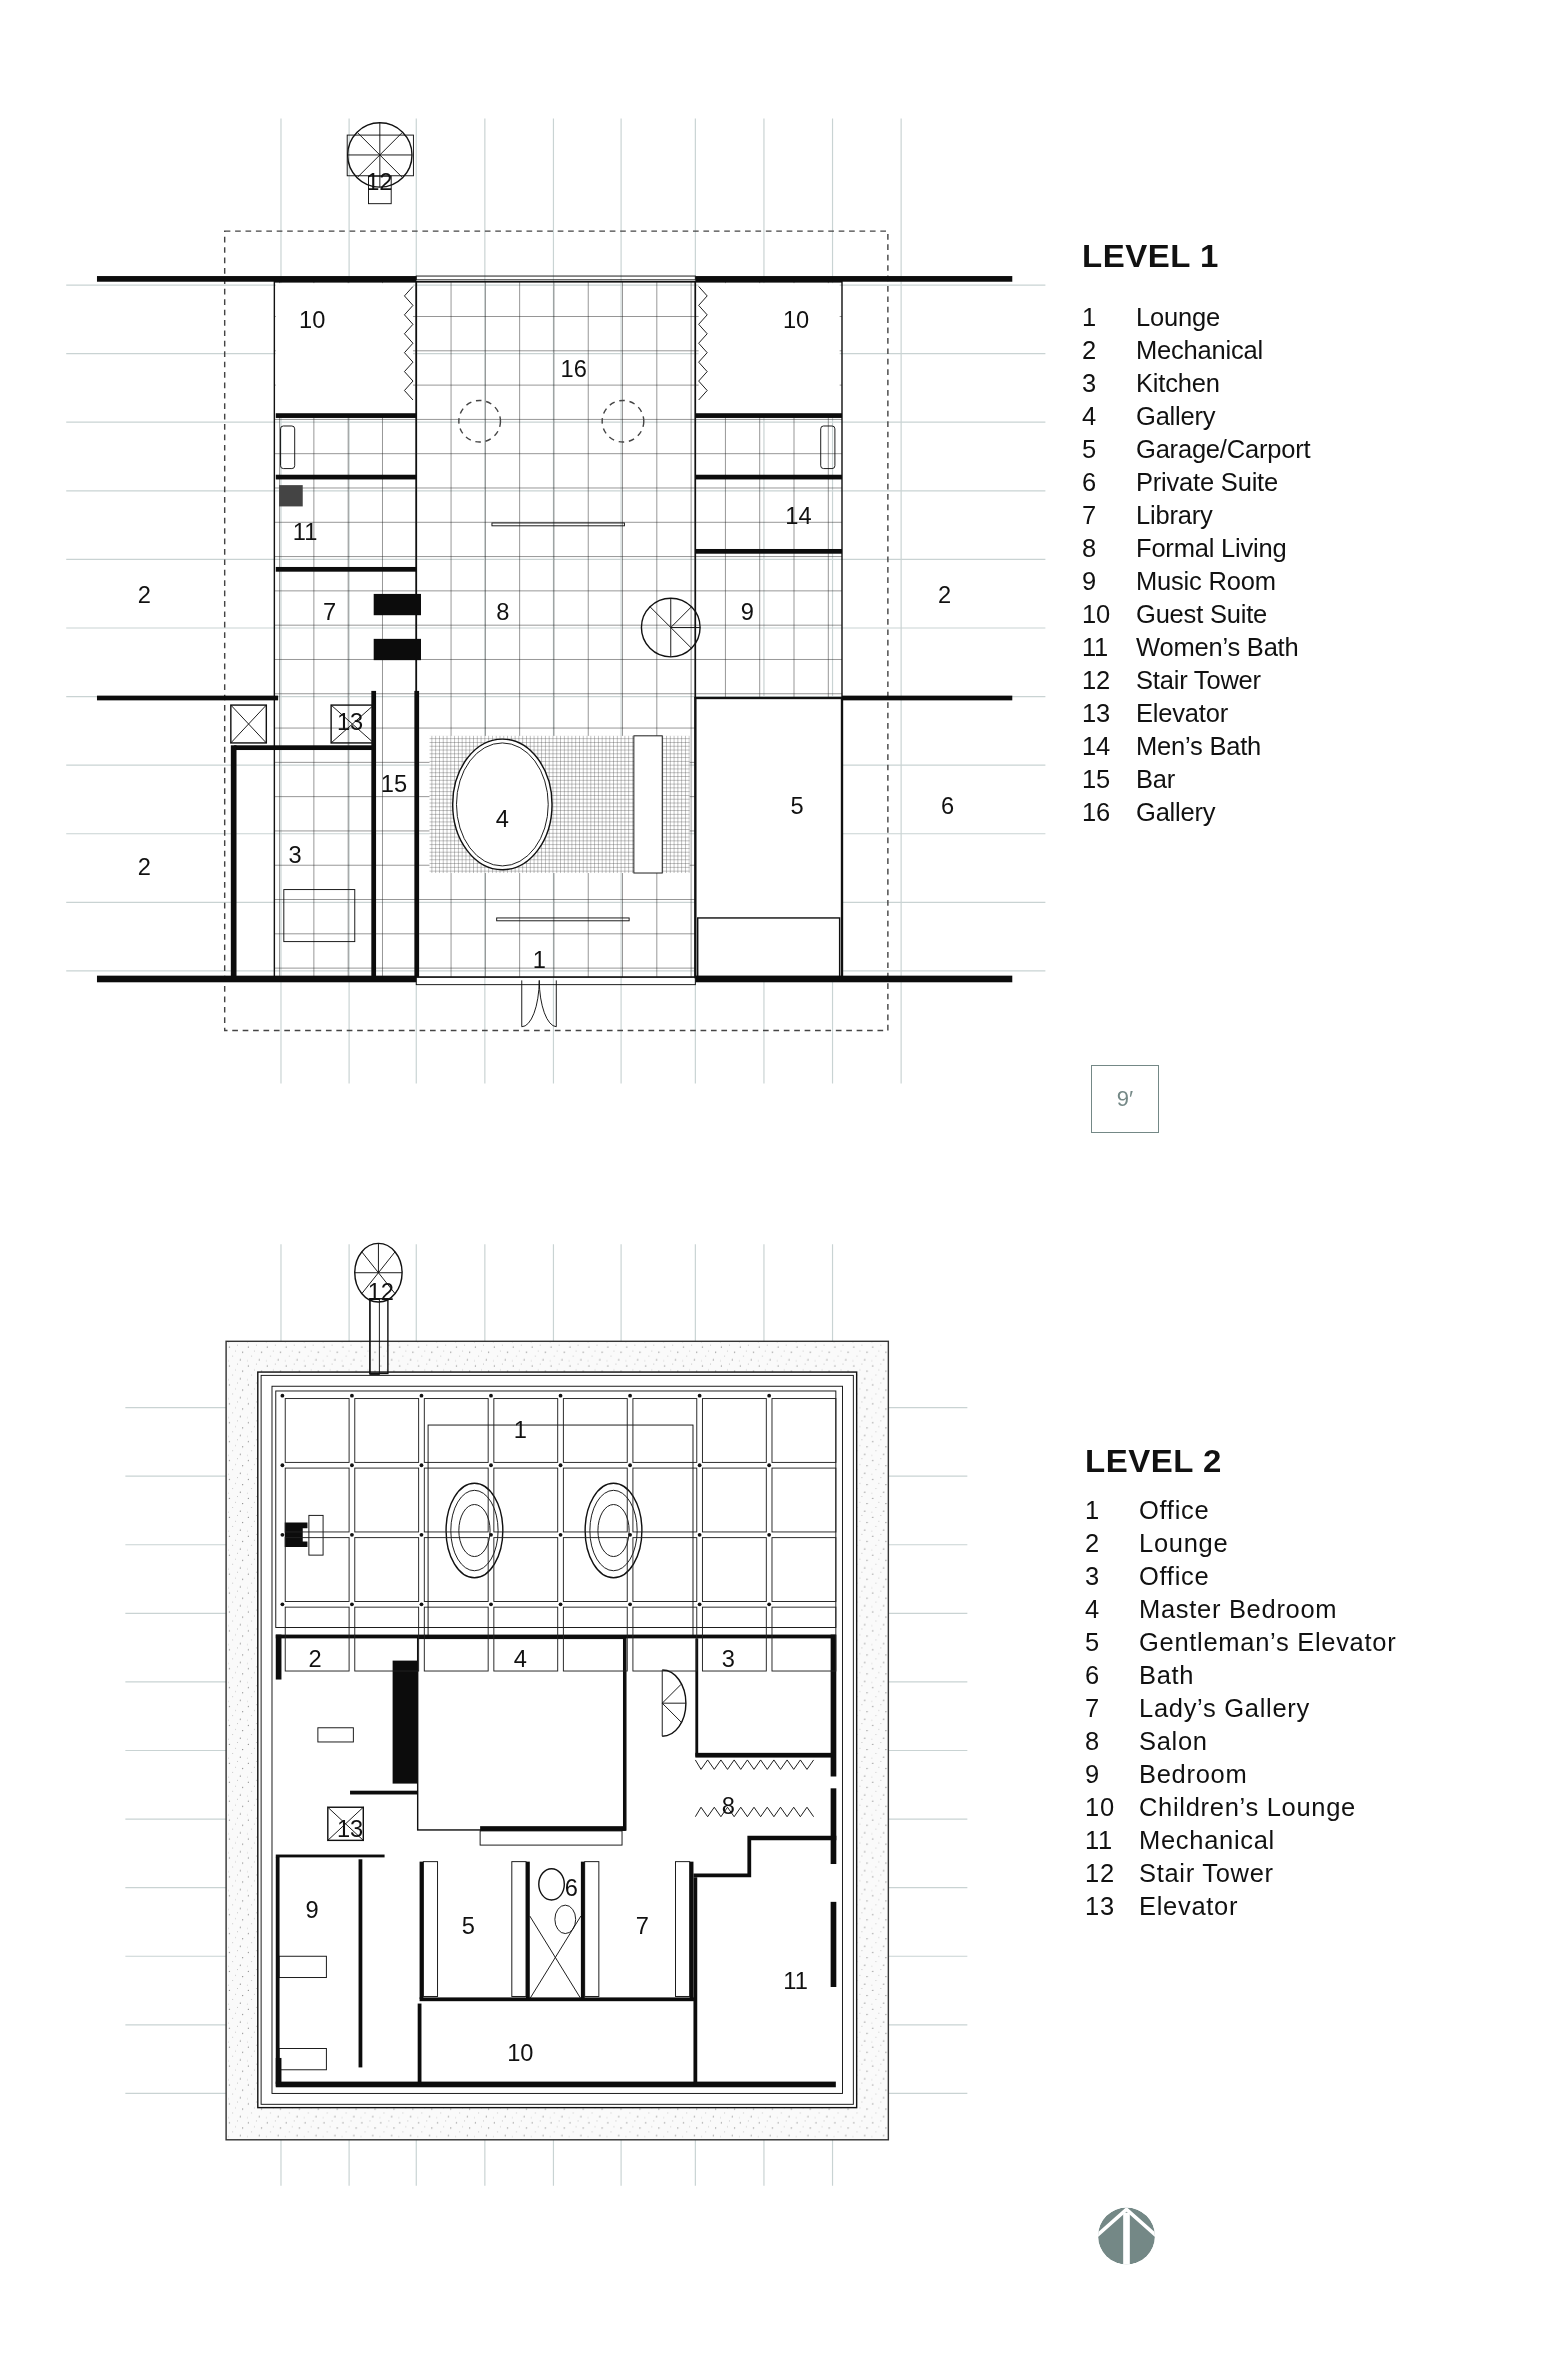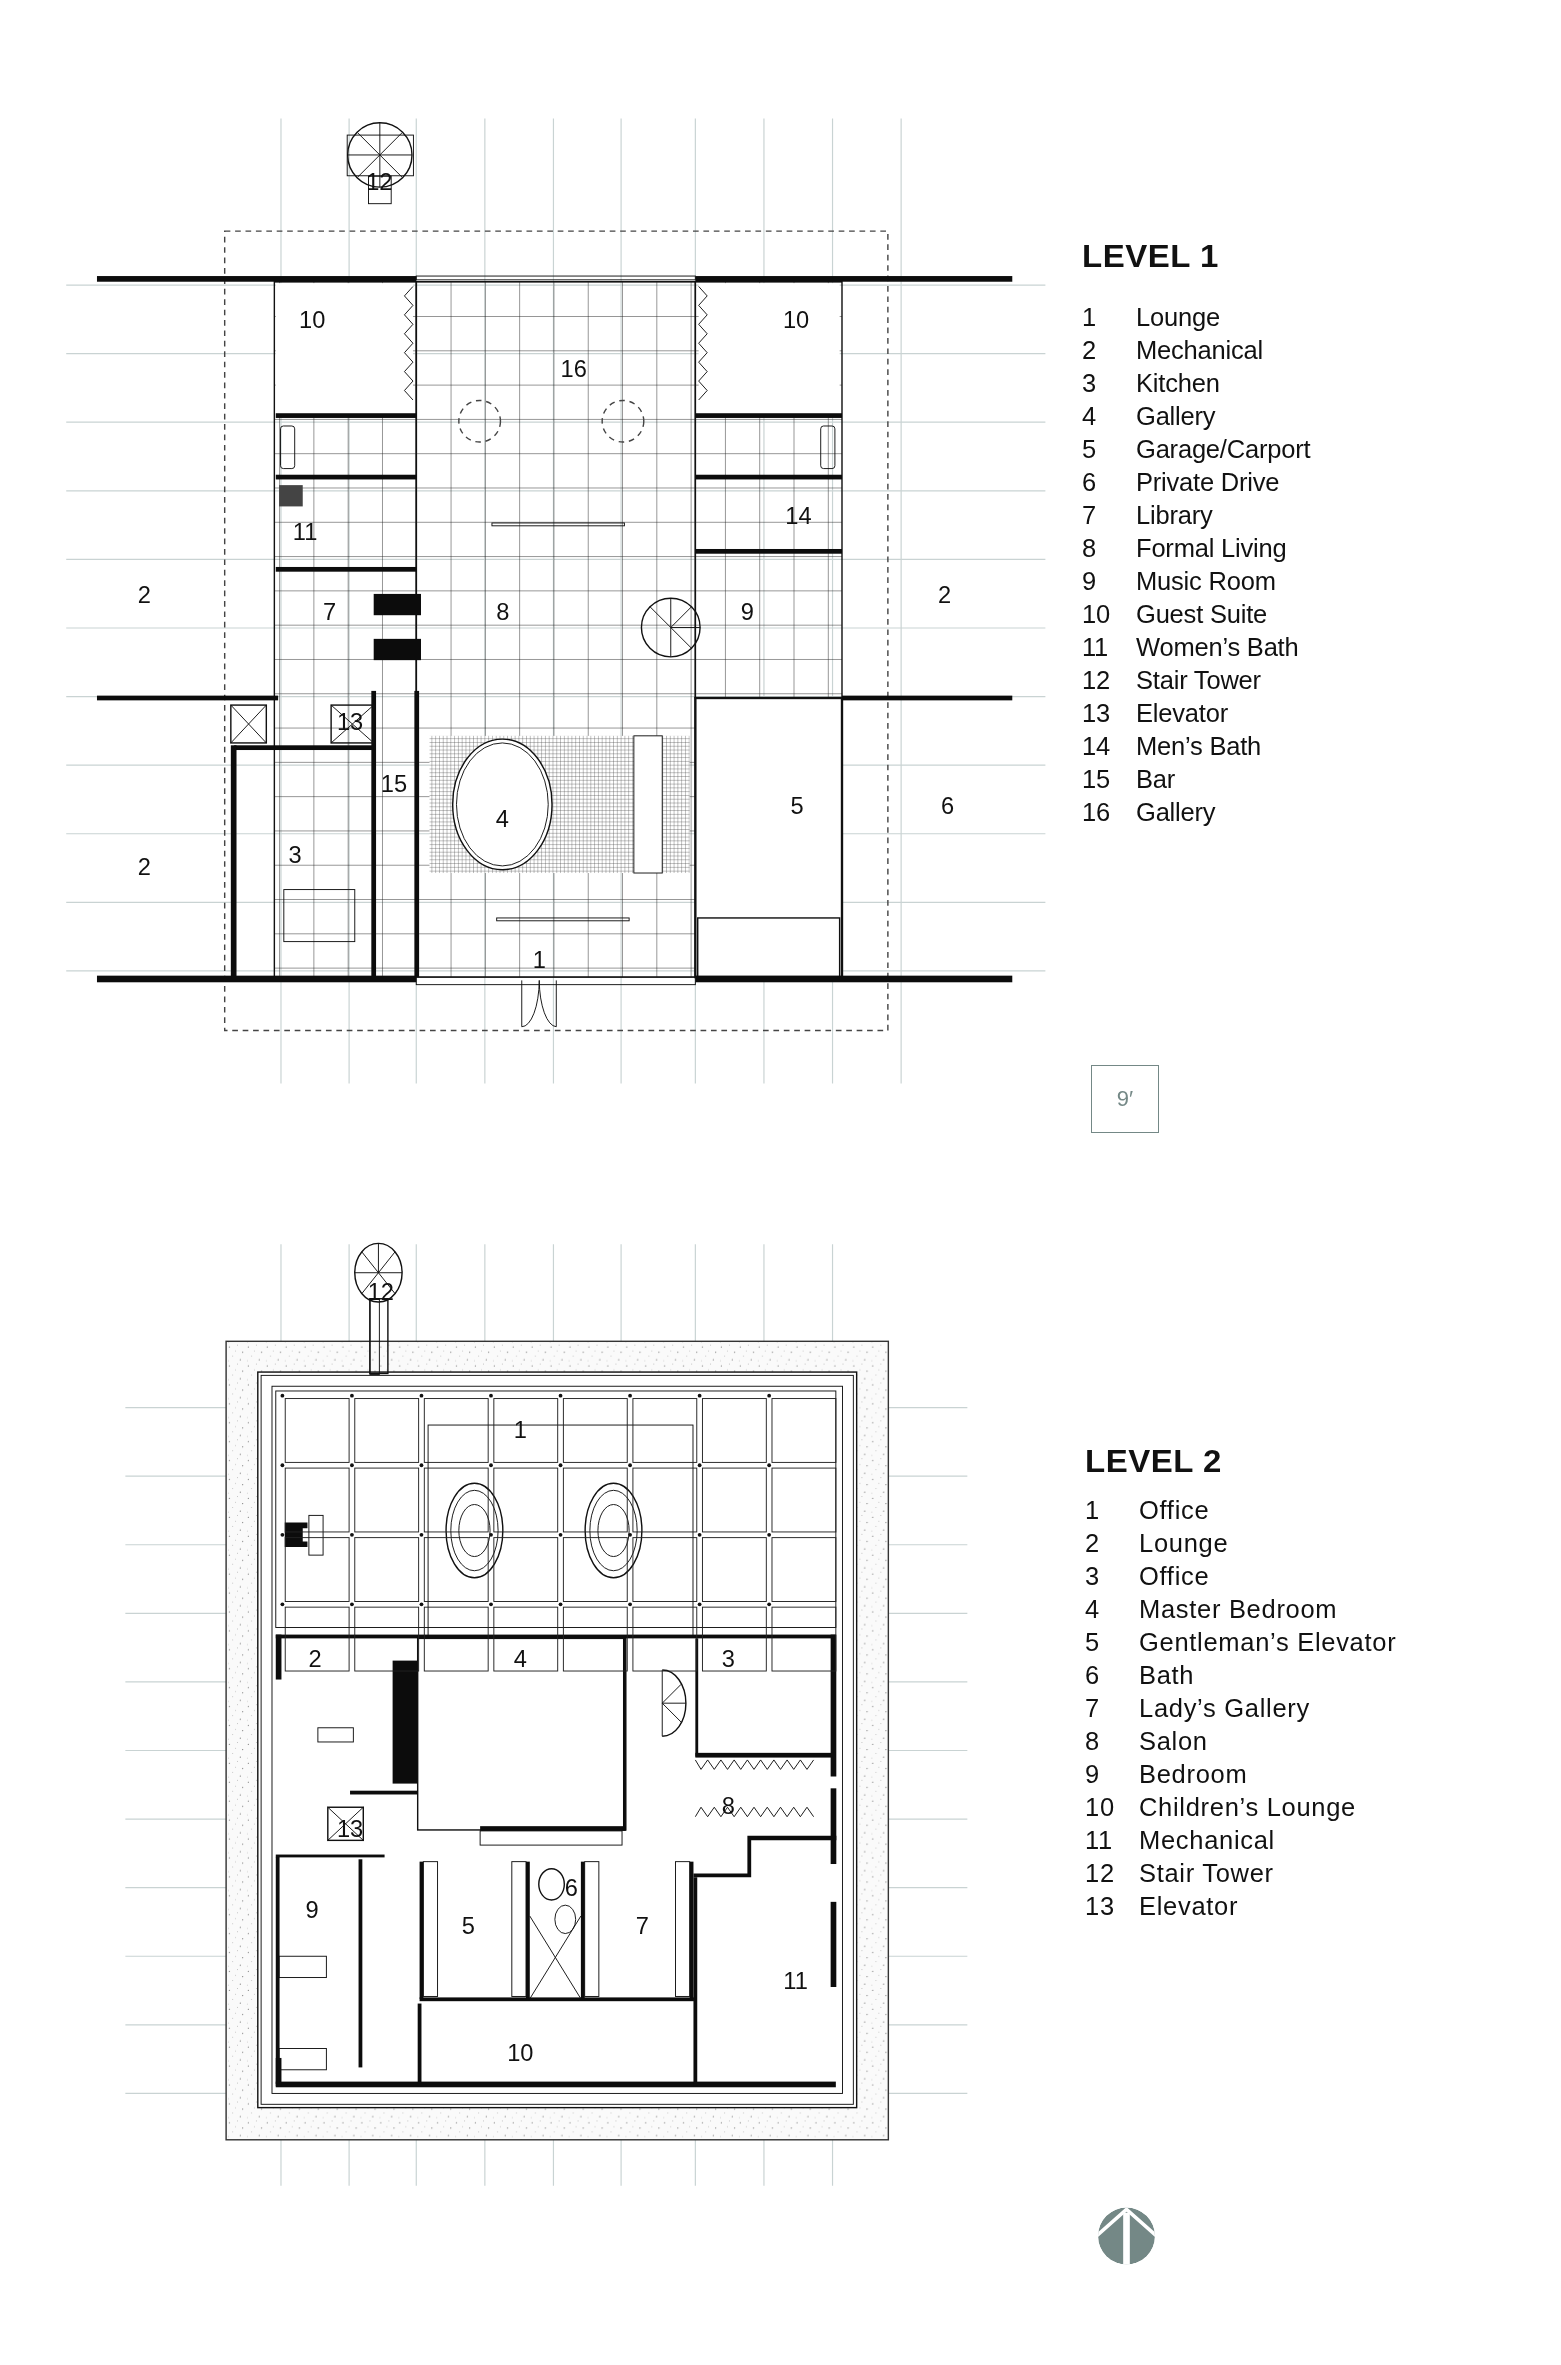--- a/index.html
+++ b/index.html
@@ -345,21 +345,21 @@
     <li>
         <span class="n">4</span>
         <span>Gallery</span>
       </li>
     <li>
         <span class="n">5</span>
         <span>Garage/Carport</span>
       </li>
     <li>
         <span class="n">6</span>
-        <span>Private Drive</span>
+        <span>Private Suite</span>
       </li>
     <li>
         <span class="n">7</span>
         <span>Library</span>
       </li>
     <li>
         <span class="n">8</span>
         <span>Formal Living</span>
       </li>
     <li>

